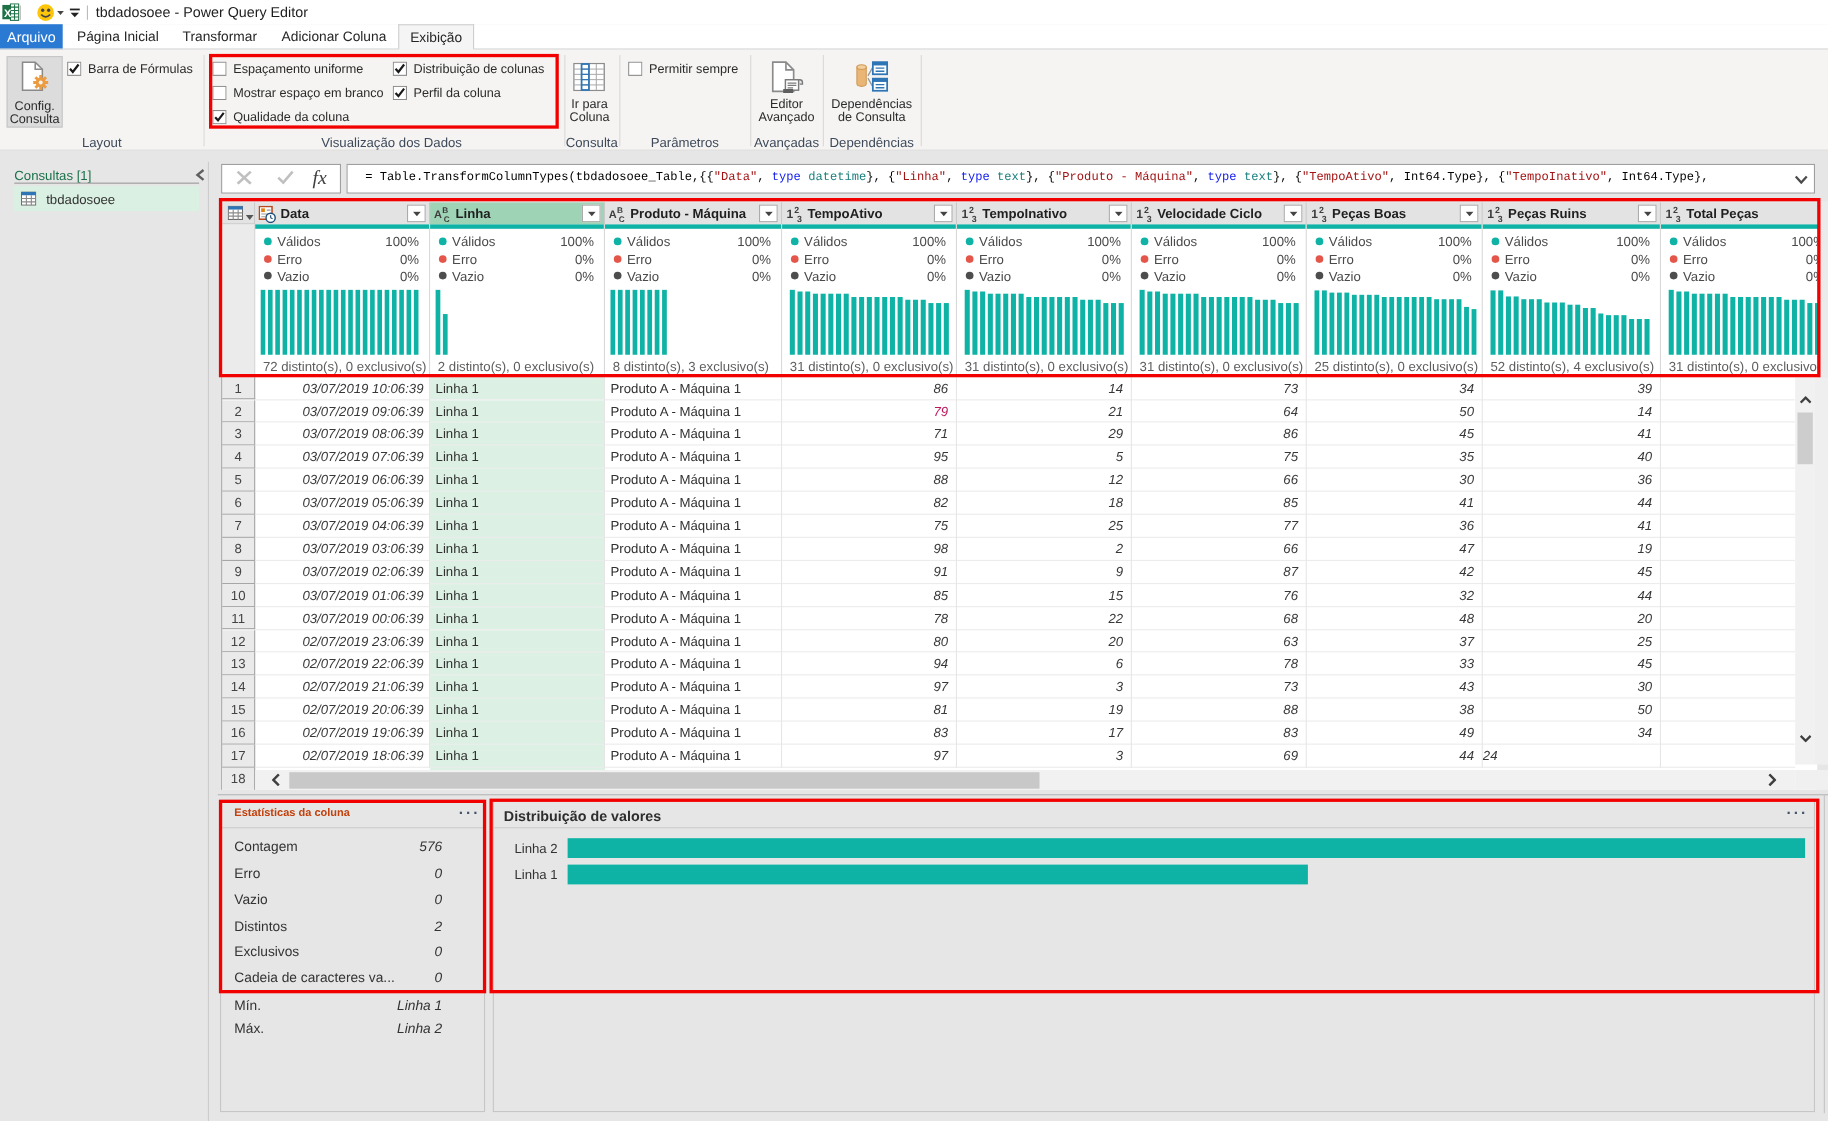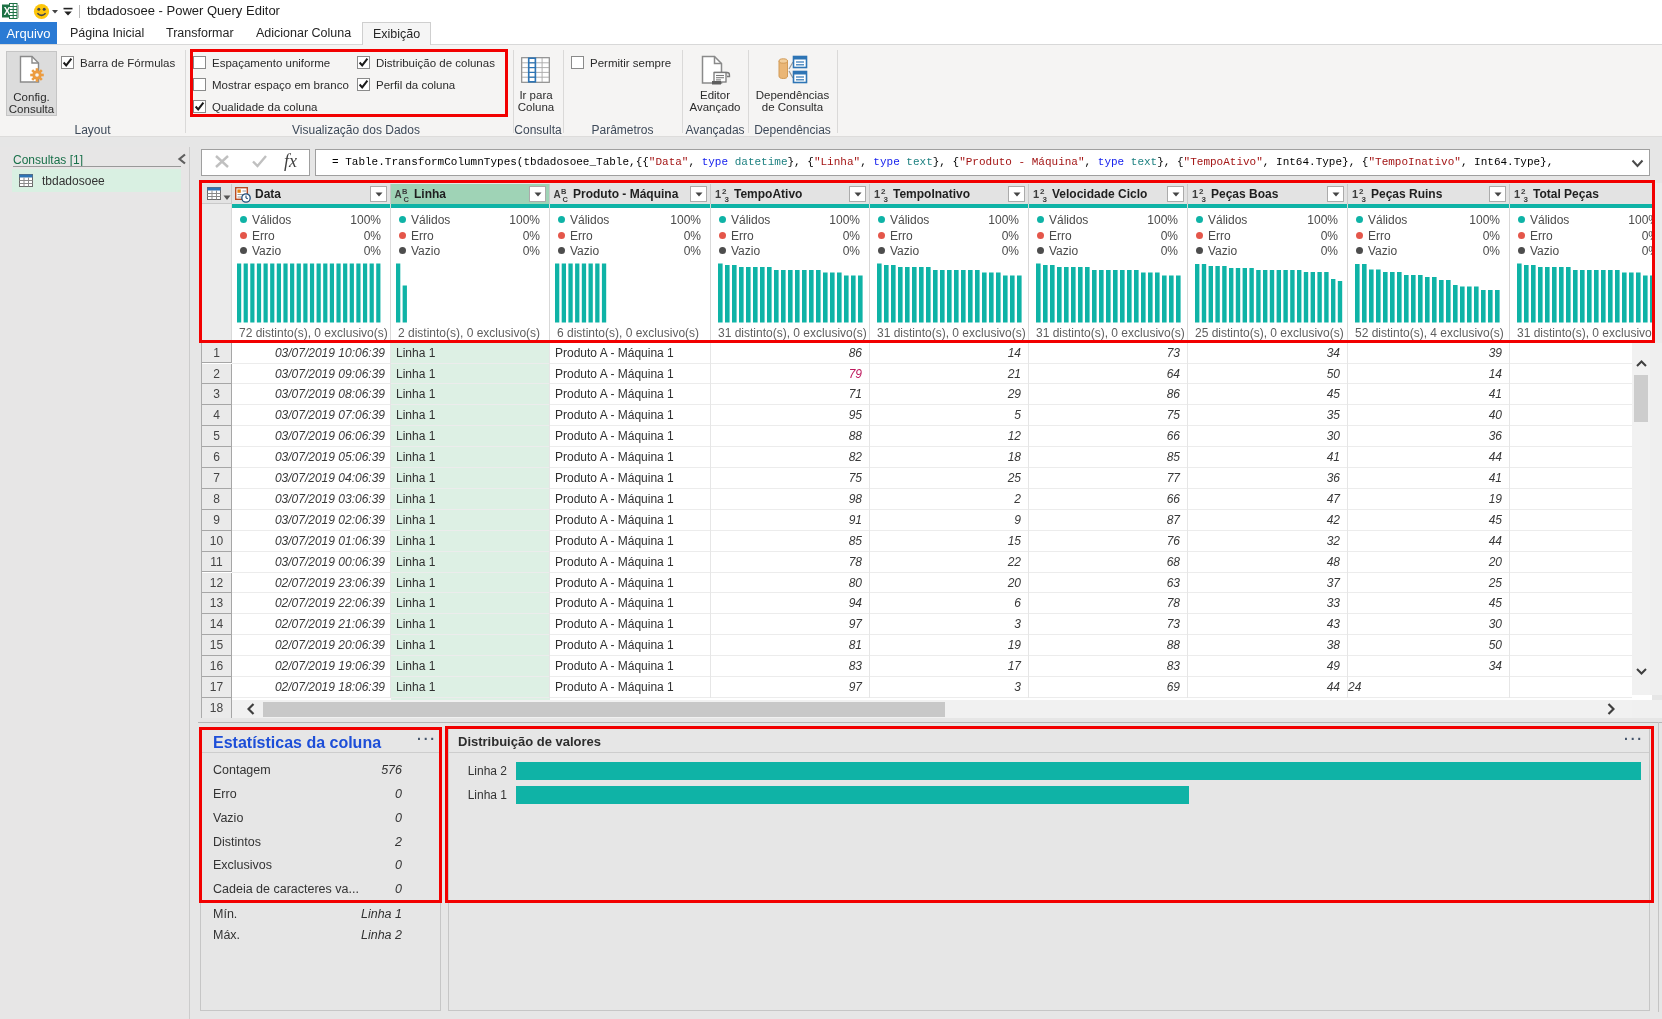--- a/index.html
+++ b/index.html
@@ -327,21 +327,21 @@
 <svg class="abs" style="left:550px;top:0px;" width="161" height="330" viewBox="0 0 161 330">
     <rect x="5.00" y="263.50" width="4.3" height="59" fill="#0fb3a6"></rect>
     <rect x="11.70" y="263.50" width="4.3" height="59" fill="#0fb3a6"></rect>
     <rect x="18.40" y="263.50" width="4.3" height="59" fill="#0fb3a6"></rect>
     <rect x="25.10" y="263.50" width="4.3" height="59" fill="#0fb3a6"></rect>
     <rect x="31.80" y="263.50" width="4.3" height="59" fill="#0fb3a6"></rect>
     <rect x="38.50" y="263.50" width="4.3" height="59" fill="#0fb3a6"></rect>
     <rect x="45.20" y="263.50" width="4.3" height="59" fill="#0fb3a6"></rect>
     <rect x="51.90" y="263.50" width="4.3" height="59" fill="#0fb3a6"></rect>
   </svg>
-<div class="abs" style="left:557px;top:326px;font-size:12px;color:#5e5e5e;white-space:nowrap;">6 distinto(s), 0 exclusivo(s)</div>
+<div class="abs" style="left:557px;top:326px;font-size:12px;color:#5e5e5e;white-space:nowrap;">8 distinto(s), 3 exclusivo(s)</div>
 <div class="abs" style="left:711px;top:184px;width:159px;height:20px;background:#e3e3e3;border-right:1px solid #c9c9c9;box-sizing:border-box;overflow:hidden;"></div>
 <svg class="abs" style="left:714px;top:186px;" width="17" height="16" viewBox="0 0 17 16">
 <g fill="#3c3c3c" font-family="Liberation Sans" font-weight="bold">
 <text x="1" y="12" font-size="11">1</text>
       <text x="8" y="7.5" font-size="8">2</text>
       <text x="10.5" y="15.5" font-size="8">3</text>
 </g>
   </svg>
 <div class="abs bold" style="left:734px;top:187px;font-size:12px;color:#1f1f1f;">TempoAtivo</div>
 <div class="abs" style="left:849px;top:186px;width:17px;height:16px;background:#ffffff;border:1px solid #ababab;box-sizing:border-box;"></div>
@@ -833,21 +833,21 @@
   </svg>
 <div class="abs" style="left:263px;top:701.5px;width:682px;height:15px;background:#c8c8c8;"></div>
 <svg class="abs" style="left:1607px;top:703px;" width="8" height="12" viewBox="0 0 8 12">
     <polyline points="1.5,1 6.5,6 1.5,11" fill="none" stroke="#3f3f3f" stroke-width="2.2"></polyline>
   </svg>
 <div class="abs" style="left:1632px;top:700px;width:30px;height:18px;background:#f0f0f0;"></div>
 <div class="abs" style="left:1654px;top:183px;width:8px;height:160px;background:#ebebeb;"></div>
 <div class="abs" style="left:199px;top:179.5px;width:1456px;height:163px;border:3px solid #f20000;box-sizing:border-box;"></div>
 <div class="abs" style="left:198px;top:721.6px;width:1464px;height:1px;background:#b6b6b6;"></div>
 <div class="abs" style="left:200px;top:727px;width:241px;height:284px;background:#e6e6e6;border:1px solid #c6c6c6;box-sizing:border-box;"></div>
-<div class="abs bold" style="left:213px;top:734px;font-size:16px;color:#1d4ed8;">Estatísticas da coluna</div>
+<div class="abs bold" style="left:213px;top:734px;font-size:10px;color:#c2410c;">Estatísticas da coluna</div>
 <div class="abs" style="left:417px;top:731px;font-size:14px;color:#44546a;letter-spacing:2px;font-weight:bold;">···</div>
 <div class="abs" style="left:201px;top:751.5px;width:239px;height:1px;background:#cdcdcd;"></div>
 <div class="abs" style="left:213px;top:763.0px;font-size:12.5px;color:#333;white-space:nowrap;">Contagem</div>
 <div class="abs it" style="left:260px;top:763.0px;width:142px;text-align:right;font-size:12.5px;color:#333;">576</div>
 <div class="abs" style="left:213px;top:787.0px;font-size:12.5px;color:#333;white-space:nowrap;">Erro</div>
 <div class="abs it" style="left:260px;top:787.0px;width:142px;text-align:right;font-size:12.5px;color:#333;">0</div>
 <div class="abs" style="left:213px;top:811.0px;font-size:12.5px;color:#333;white-space:nowrap;">Vazio</div>
 <div class="abs it" style="left:260px;top:811.0px;width:142px;text-align:right;font-size:12.5px;color:#333;">0</div>
 <div class="abs" style="left:213px;top:834.7px;font-size:12.5px;color:#333;white-space:nowrap;">Distintos</div>
 <div class="abs it" style="left:260px;top:834.7px;width:142px;text-align:right;font-size:12.5px;color:#333;">2</div>

